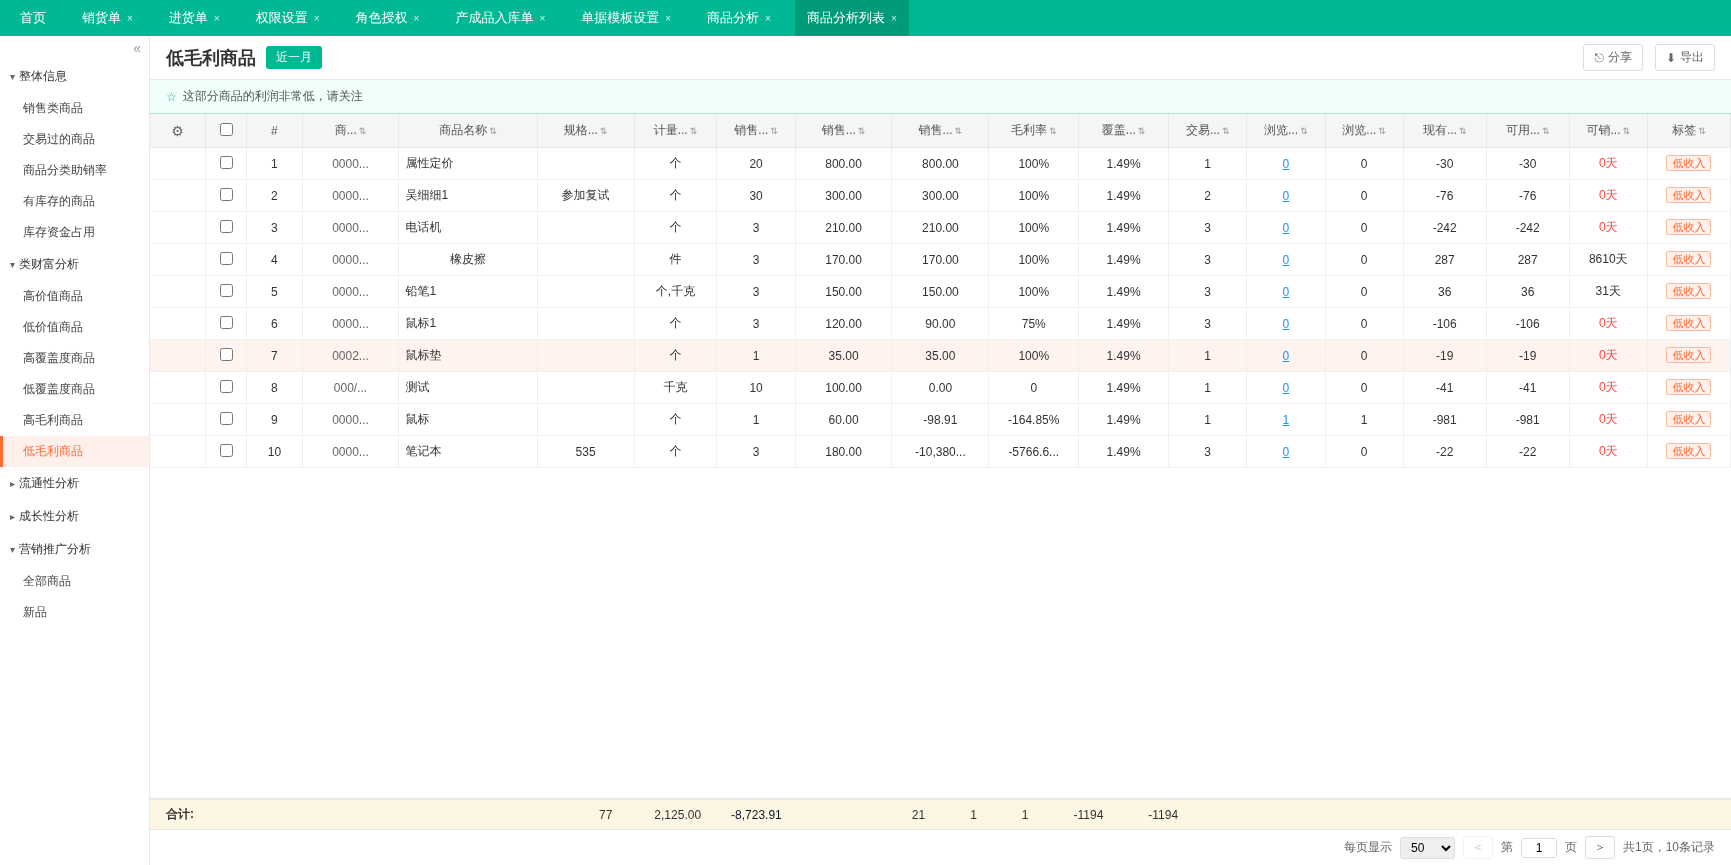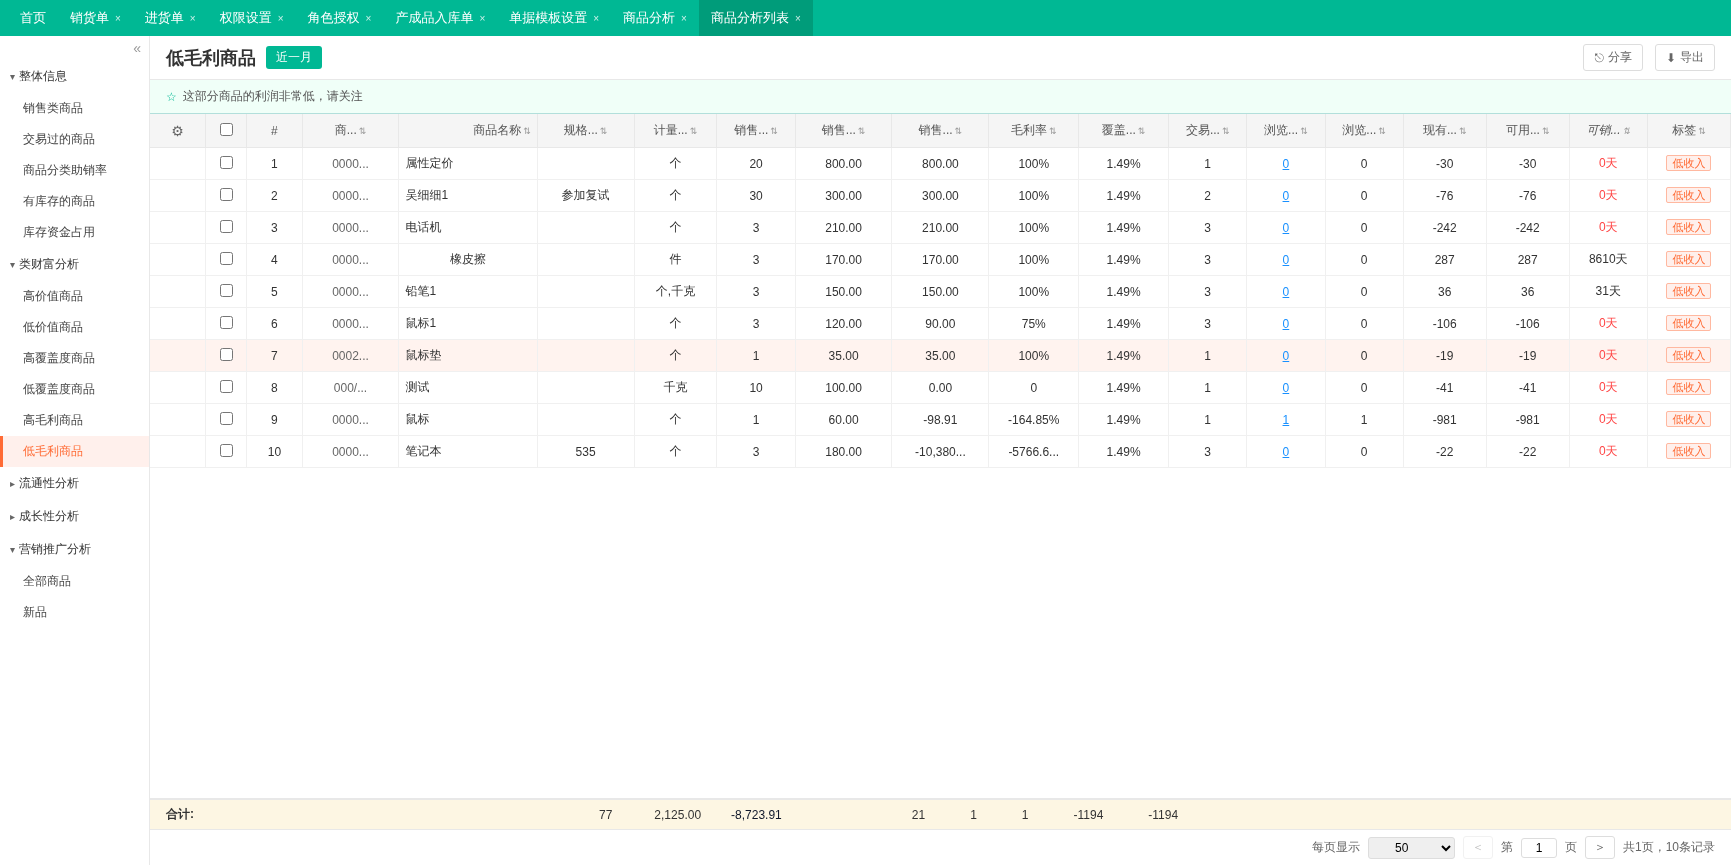--- a/index.html
+++ b/index.html
@@ -5,21 +5,21 @@
     * { margin: 0; padding: 0; box-sizing: border-box; }
     body { font-family: 'Microsoft YaHei', Arial, sans-serif; font-size: 12px; background: #f5f5f5; color: #333; overflow: hidden; }
     
     
     .top-nav {
       background: #00b894;
       display: flex;
       align-items: center;
       height: 36px;
       padding: 0 8px;
-      gap: 0;
+      gap: 12px;
     }
     .nav-item {
       color: #fff;
       padding: 0 12px;
       height: 36px;
       display: flex;
       align-items: center;
       cursor: pointer;
       font-size: 13px;
       white-space: nowrap;
@@ -213,21 +213,21 @@
       display: flex;
       align-items: center;
       justify-content: flex-end;
       gap: 8px;
       font-size: 12px;
       color: #666;
     }
     .page-size-select {
       border: 1px solid #ddd;
       border-radius: 3px;
-      padding: 2px 22px;
+      padding: 2px 6px;
       font-size: 12px;
     }
     .page-nav-btn {
       border: 1px solid #ddd;
       border-radius: 3px;
       padding: 2px 8px;
       background: #fff;
       cursor: pointer;
       font-size: 12px;
       color: #666;
@@ -238,30 +238,30 @@
       border-radius: 3px;
       width: 36px;
       text-align: center;
       padding: 2px 4px;
       font-size: 12px;
     }
     
     .col-checkbox { width: 30px; }
     .col-num { width: 40px; }
     .col-code { width: 70px; }
-    .col-name { width: 100px; text-align: right; }
+    .col-name { width: 100px; text-align: center; }
     .col-spec { width: 70px; }
     .col-unit { width: 60px; }
     .col-num2 { width: 55px; }
     .col-price { width: 70px; }
     .col-rate { width: 65px; }
     .col-count { width: 55px; }
     .col-browse { width: 55px; }
     .col-stock { width: 60px; }
-    .col-days { width: 55px; font-style: italic; }
+    .col-days { width: 55px; }
     .col-tag { width: 60px; }
     
     .gear-icon { font-size: 14px; color: #666; cursor: pointer; }
   </style>
 </head>
 <body>
 
 <nav class="top-nav">
   <div class="nav-item">
     <span>首页</span>

